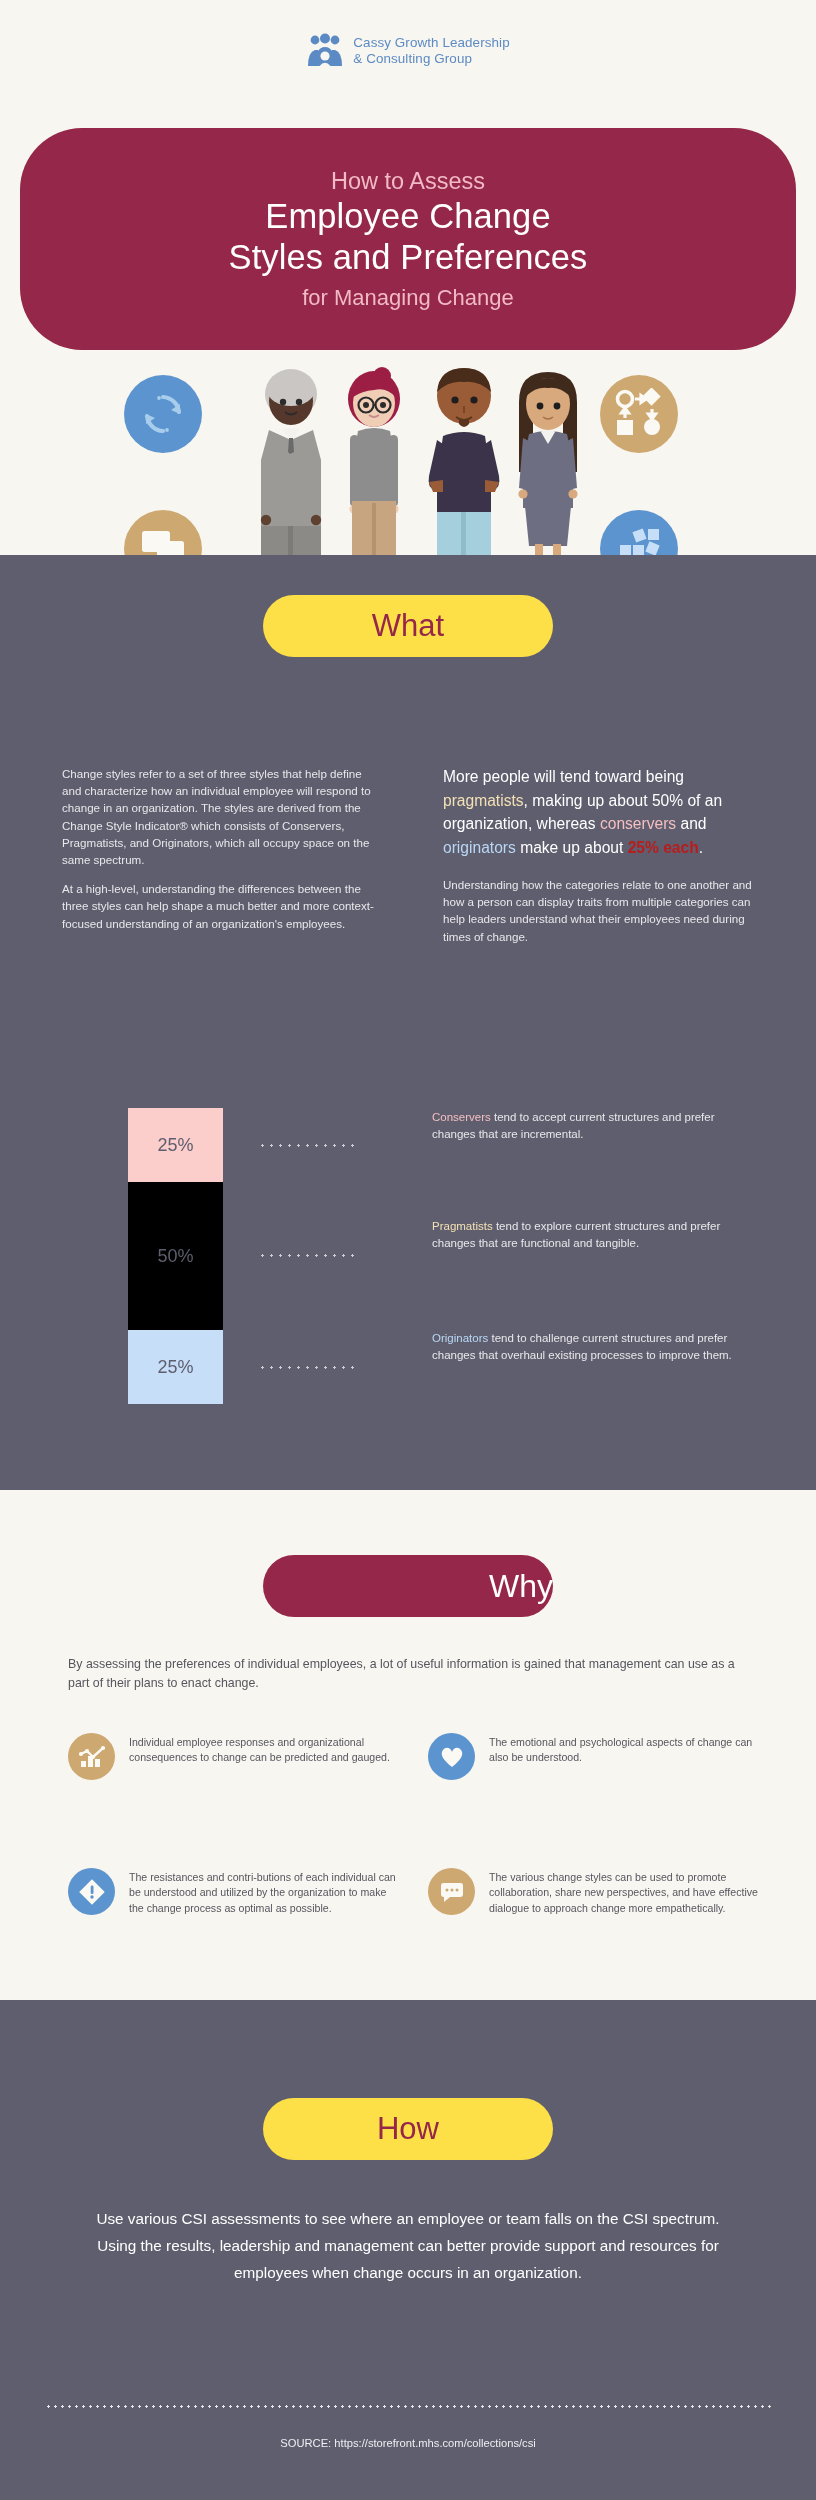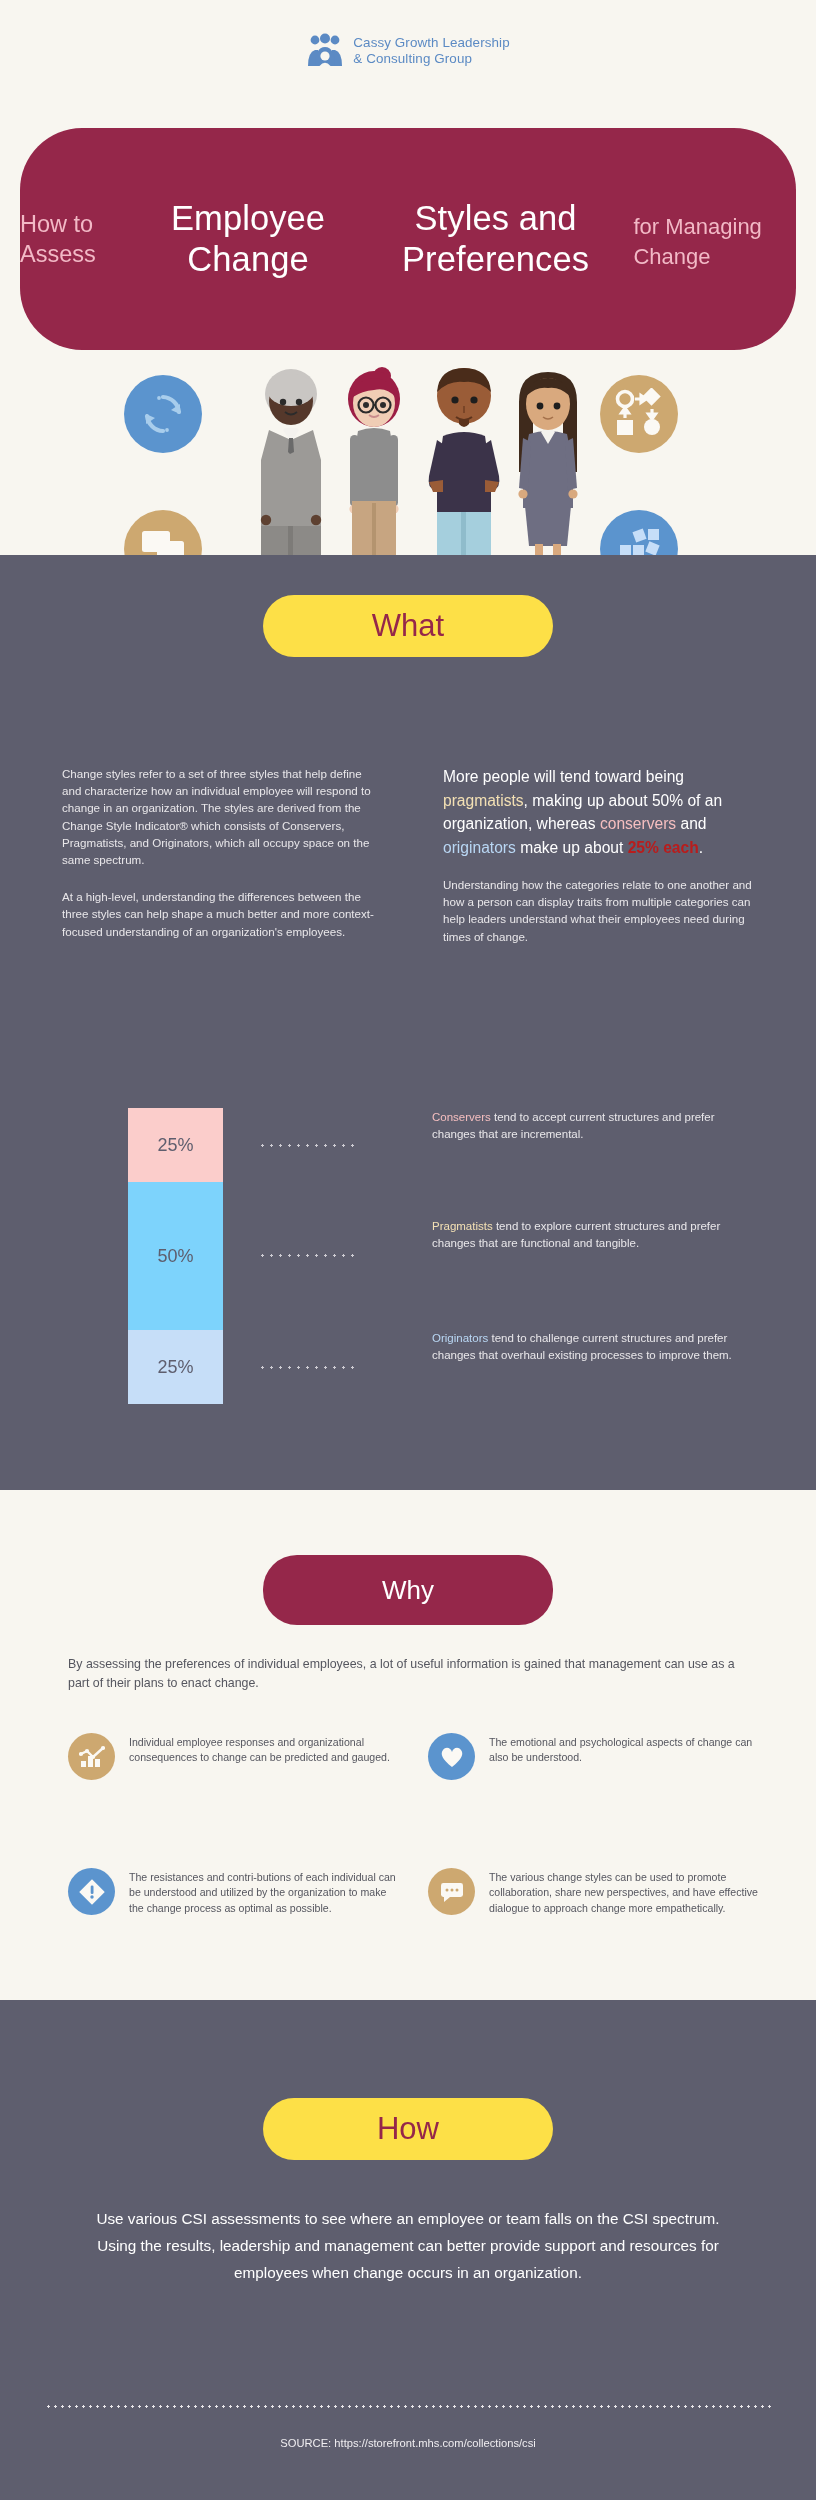--- a/index.html
+++ b/index.html
@@ -17,21 +17,21 @@
     position: absolute; top: 32px; left: 0; width: 816px;
     display: flex; justify-content: center; align-items: center; gap: 9px;
   }
   .logo-mark { width: 38px; height: 38px; position: relative; flex: none; }
   .logo-text { color: #5b8ac4; font-size: 13.4px; line-height: 16.5px; letter-spacing: .1px; }
 
   
   .title-banner {
     position: absolute; left: 20px; top: 128px; width: 776px; height: 222px;
     background: #95274a; border-radius: 62px;
-    display: flex; flex-direction: row; align-items: center; justify-content: center;
+    display: flex; flex-direction: column; align-items: center; justify-content: center;
   }
   .title-small { color: #f2b9c6; font-size: 23.5px; line-height: 30px; font-weight: 400; }
   .title-big {
     color: #ffffff; font-size: 34.5px; line-height: 41px; font-weight: 400;
     letter-spacing: .1px; text-align: center;
   }
   .title-sub { color: #f2b9c6; font-size: 22px; line-height: 30px; margin-top: 5px; }
 
   
   .hero { position: absolute; left: 0; top: 360px; width: 816px; height: 250px; overflow: hidden; }
@@ -39,49 +39,49 @@
   .circ { position: absolute; border-radius: 50%; display:flex; align-items:center; justify-content:center; }
 
   
   .band-gray-1 { position: absolute; left: 0; top: 555px; width: 816px; height: 935px; background: #5e5e6e; }
   .pill-light {
     width: 290px; height: 62px; background: #fde047; border-radius: 34px;
     display: flex; align-items: center; justify-content: center;
     color: #95274a; font-size: 31px; font-weight: 400;
   }
   .pill-dark {
-    width: 290px; height: 70px; background: #95274a; border-radius: 34px;
-    display: flex; align-items: center; justify-content: center;
-    color: #ffffff; font-size: 26px; font-weight: 400;
+    width: 290px; height: 62px; background: #95274a; border-radius: 34px;
+    display: flex; align-items: center; justify-content: flex-end;
+    color: #ffffff; font-size: 32px; font-weight: 400;
   }
   .center-row { width: 816px; display: flex; justify-content: center; }
 
   .what-cols {
     position: absolute; left: 62px; top: 765px; width: 700px;
     display: flex; gap: 62px;
   }
   .col { width: 319px; }
   .body-light { color: #e9e7ea; font-size: 11.6px; line-height: 17.2px; }
-  .body-light p + p { margin-top: 20px; }
+  .body-light p + p { margin-top: 12px; }
   .lead {
     color: #ffffff; font-size: 15.6px; line-height: 23.5px; font-weight: 400;
   }
   .w-prag { color: #f3e0b4; }
   .w-cons { color: #f6bfc0; }
   .w-orig { color: #b9d7f4; }
   .w-bold { font-weight: bold; color:#b91c1c; }
   .lead-2 { color: #e9e7ea; font-size: 11.6px; line-height: 17.2px; margin-top: 17px; }
 
   
   .chart { position: absolute; left: 0; top: 1108px; width: 816px; height: 300px; }
   .bar { position: absolute; left: 128px; top: 0; width: 95px; height: 296px; }
   .seg { width: 100%; display: flex; align-items: center; justify-content: center;
          color: #5e5e6e; font-size: 18px; }
   .seg-c { height: 74px; background: #fbcdcb; }
-  .seg-p { height: 148px; background: #7dd3fc; }
+  .seg-p { height: 148px; background: #000000; }
   .seg-o { height: 74px; background: #c6def8; }
   .dots { position: absolute; left: 258px; width: 100px; height: 3px;
           background-image: radial-gradient(circle, #cfcdd4 1.2px, transparent 1.3px);
           background-size: 9px 3px; background-repeat: repeat-x; }
   .legend-item { position: absolute; left: 432px; width: 302px;
                  color: #e9e7ea; font-size: 11.5px; line-height: 16.8px; }
   .lg-c { color: #f6bfc0; }
   .lg-p { color: #f3e0b4; }
   .lg-o { color: #b9d7f4; }
 

